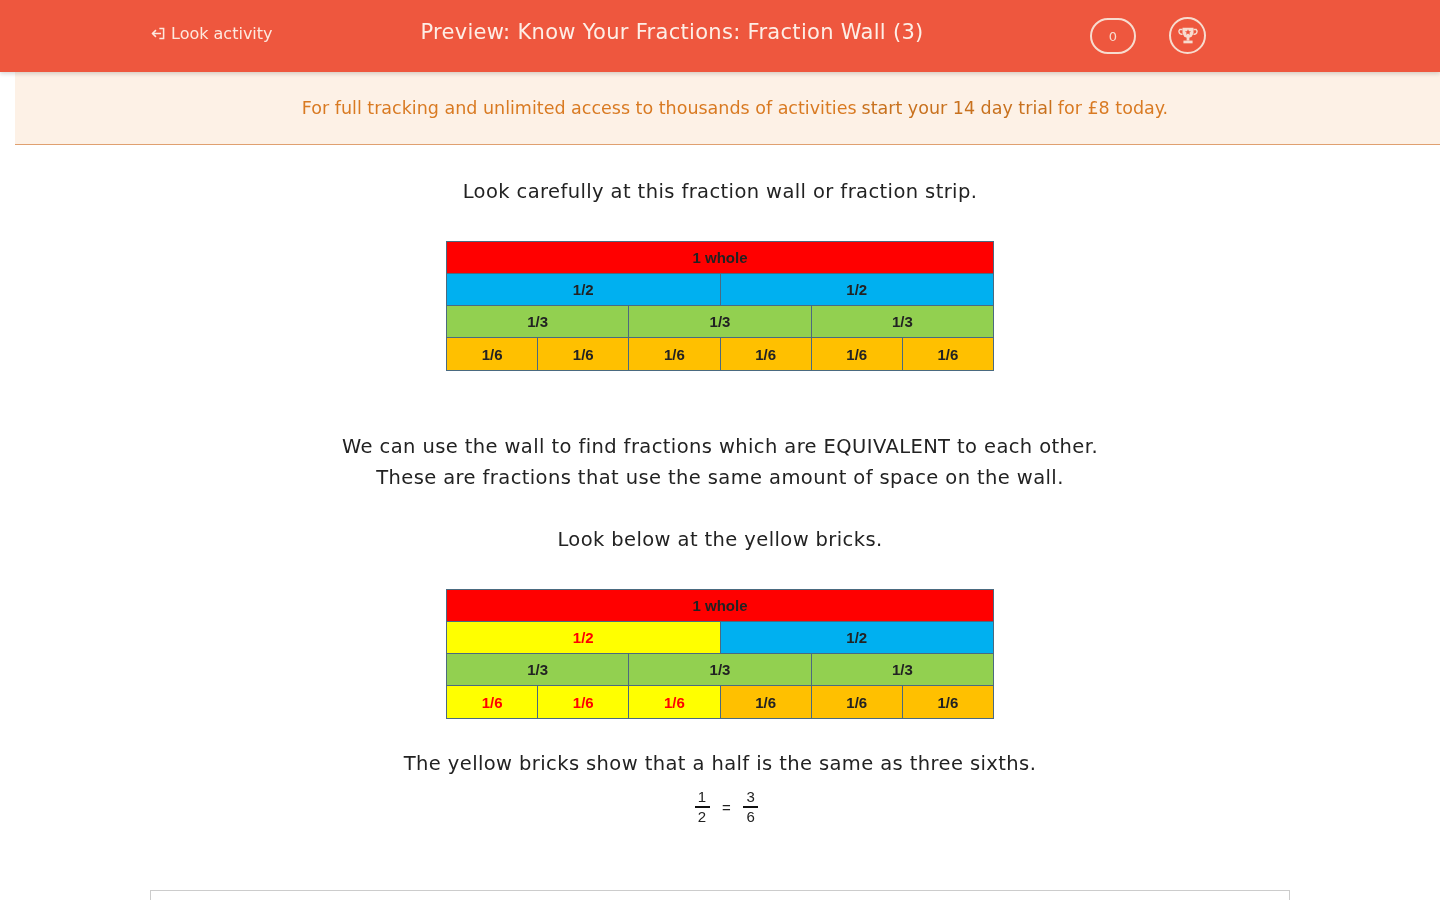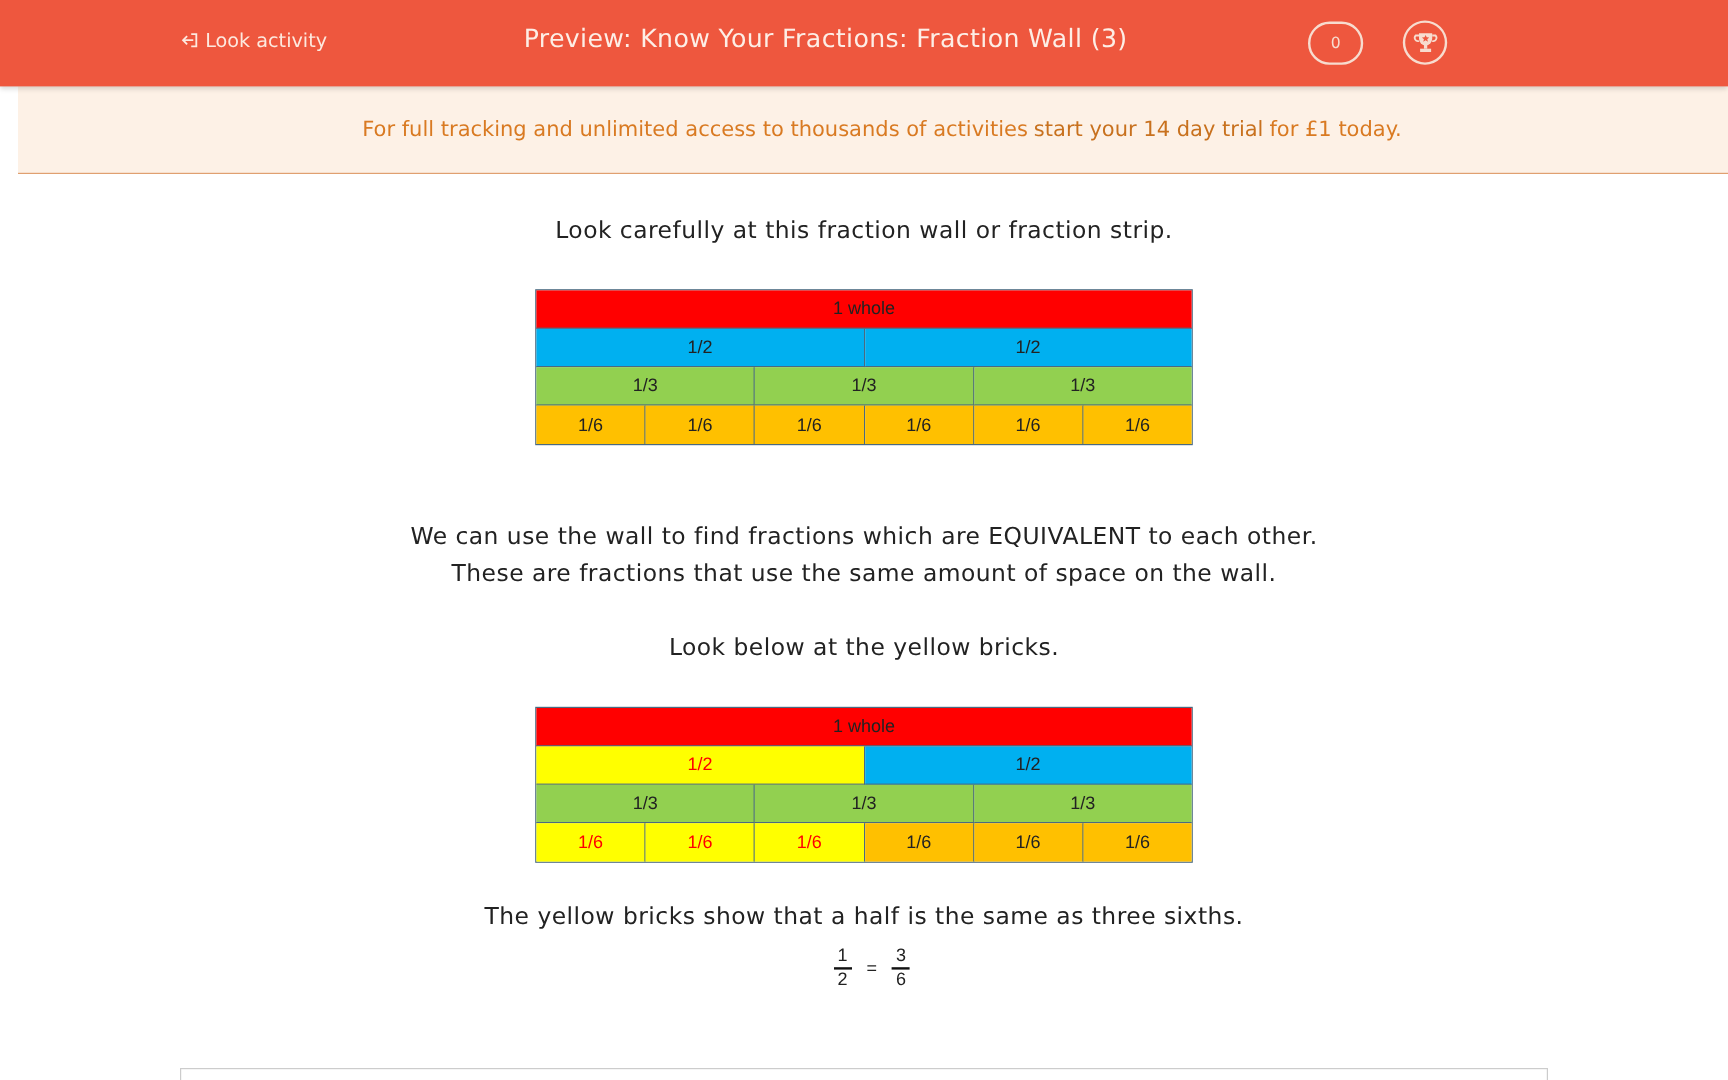--- a/index.html
+++ b/index.html
@@ -1,26 +1,26 @@
 <!DOCTYPE html>
 <html><head>
 <meta charset="utf-8">
 <style>
   * { box-sizing: border-box; margin: 0; padding: 0; }
   html, body { width: 1440px; height: 900px; overflow: hidden; background: #ffffff; font-family: "DejaVu Sans", sans-serif; color: #222; }
   .topbar { position: absolute; left: 0; top: 0; width: 1440px; height: 72px; background: #ee573e; box-shadow: 0 2px 4px rgba(0,0,0,0.15); z-index: 2; }
   .exit { position: absolute; left: 150px; top: 24px; color: #fde9df; font-size: 16px; display: flex; align-items: center; gap: 4px; cursor: pointer; }
   .exit svg { width: 17px; height: 17px; }
-  .title { position: absolute; left: 16px; width: 1344px; top: 20px; text-align: center; color: #fdeee6; font-size: 21px; letter-spacing: 0.3px; }
+  .title { position: absolute; left: 0; width: 1344px; top: 20px; text-align: center; color: #fdeee6; font-size: 21px; letter-spacing: 0.3px; }
   .score { position: absolute; left: 1090px; top: 18px; width: 46px; height: 36px; border: 2px solid #f7dccf; border-radius: 18px; color: #f7dccf; font-size: 13px; display: flex; align-items: center; justify-content: center; }
   .trophy { position: absolute; left: 1169px; top: 17px; width: 37px; height: 37px; border: 2px solid #f7dccf; border-radius: 50%; display: flex; align-items: center; justify-content: center; }
   .banner { position: absolute; left: 15px; top: 72px; width: 1440px; height: 73px; background: #fdf1e6; border-bottom: 1px solid #e0a070; display: flex; align-items: center; justify-content: center; color: #d97a22; font-size: 17.5px; }
   .banner a { color: #c8711e; margin: 0 5px; cursor: pointer; }
   .text { position: absolute; left: 0; width: 1440px; text-align: center; font-size: 19.5px; color: #222; letter-spacing: 0.4px; }
-  .wall { position: absolute; left: 446px; width: 548px; border: 1px solid #4a6a80; }
+  .wall { position: absolute; left: 446px; width: 548px; border: 1px solid #4a6a80; font-weight: bold; }
   .row { display: flex; height: 32px; }
   .brick { flex: 1; display: flex; align-items: center; justify-content: center; font-size: 15px; border-right: 1px solid #4a6a80; border-bottom: 1px solid #4a6a80; font-family: "Liberation Sans", sans-serif; }
   .row:last-child .brick { border-bottom: none; }
   .brick:last-child { border-right: none; }
   .frac-eq { position: absolute; left: 694px; top: 788px; display: flex; align-items: center; gap: 12px; font-family: "Liberation Sans", sans-serif; font-size: 15px; }
   .frac { display: flex; flex-direction: column; align-items: center; width: 16px; }
   .frac .num { line-height: 18px; }
   .frac .bar { width: 15px; height: 2px; background: #111; }
   .frac .den { line-height: 18px; }
   .bottom-panel { position: absolute; left: 150px; top: 890px; width: 1140px; height: 20px; border: 1px solid #cccccc; border-bottom: none; }
@@ -46,21 +46,21 @@
       <rect x="10.5" y="13" width="3" height="4" fill="#f7dccf"></rect>
       <rect x="7" y="17" width="10" height="3" fill="#f7dccf"></rect>
       <path d="M12 4.5l1 2.2 2.3.2-1.8 1.5.6 2.3-2.1-1.3-2.1 1.3.6-2.3-1.8-1.5 2.3-.2z" fill="#ee573e"></path>
     </svg>
   </div>
 </div>
 
 <div class="banner">
   <span>For full tracking and unlimited access to thousands of activities</span>
   <a>start your 14 day trial</a>
-  <span>for £1 today.</span>
+  <span>for £8 today.</span>
 </div>
 
 <div class="text" style="top:180px">Look carefully at this fraction wall or fraction strip.</div>
 
 <div class="wall" id="wall1" style="top:241px">
     <div class="row">
       <div class="brick" style="background: rgb(255, 0, 0); color: rgb(34, 34, 34);">1 whole</div>
     </div>
     <div class="row">
       <div class="brick" style="background: rgb(0, 176, 240); color: rgb(34, 34, 34);">1/2</div>

